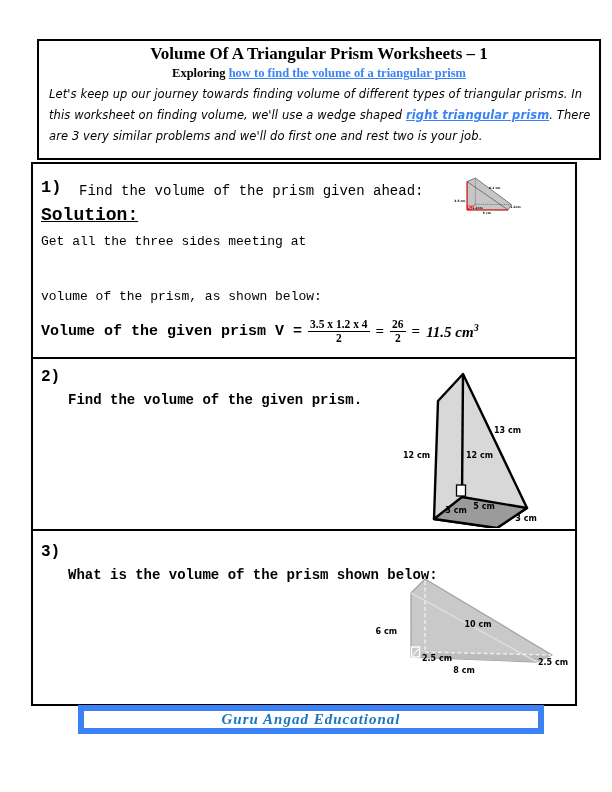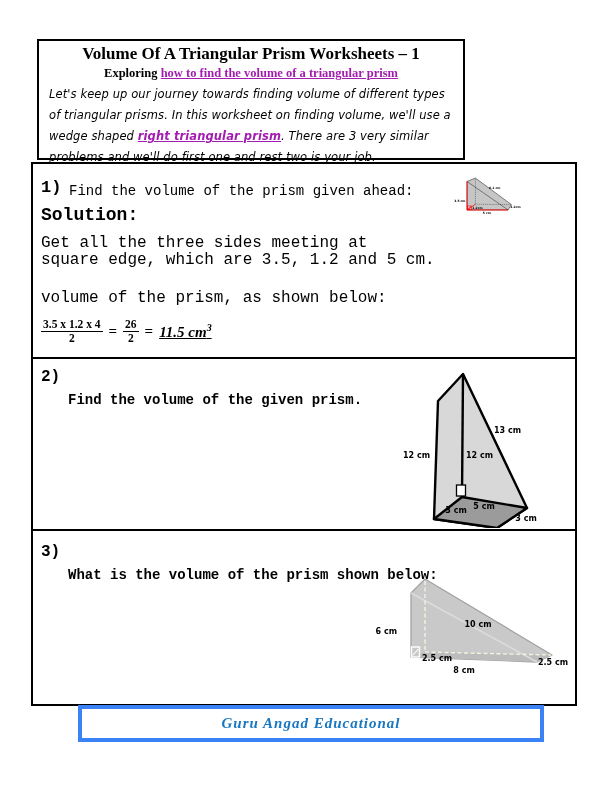--- a/index.html
+++ b/index.html
@@ -1,80 +1,80 @@
 <!DOCTYPE html>
 <html><head>
 <meta charset="utf-8">
 <style>
   html,body{margin:0;padding:0;background:#fff;}
   .page{position:relative;width:612px;height:792px;background:#ffffff;overflow:hidden;color:#000;}
 
   
-  .header-box{position:absolute;left:37px;top:39px;width:428px;height:121px;border:2px solid #000;
+  .header-box{position:absolute;left:37px;top:39px;width:564px;height:121px;border:2px solid #000;
     box-sizing:border-box;text-align:center;}
   .title{font:bold 17px "Liberation Serif",serif;margin-top:3px;}
   .subtitle{font:bold 12.5px "Liberation Serif",serif;margin-top:2px;}
-  .link{color:#a21caf;text-decoration:underline;font-weight:bold;cursor:pointer;}
+  .link{color:#3b82f6;text-decoration:underline;font-weight:bold;cursor:pointer;}
   .intro{text-align:left;margin:3px 8px 13px 10px;font:italic 11.5px "DejaVu Sans",sans-serif;
     line-height:21px;letter-spacing:0.1px;}
 
   
   .main-box{position:absolute;left:31px;top:162px;width:546px;height:544px;border:2px solid #000;
     box-sizing:border-box;}
   .divider{position:absolute;left:0;right:0;border-top:2px solid #000;}
   .abs{position:absolute;}
-  .mono{font-family:"Liberation Mono",monospace;font-size:16px;white-space:nowrap;}
+  .mono{font-family:"Liberation Mono",monospace;font-size:13px;white-space:nowrap;}
   .p-num{font:bold 17px "Liberation Mono",monospace;}
   .p-statement{font-size:14px;}
   .bold{font-weight:bold;margin-top:20px;}
-  .solution{font:bold 18px "Liberation Mono",monospace;}
+  .solution{font:bold 18px "Liberation Mono",monospace;text-decoration:underline;}
 
   
   .formula{position:absolute;display:flex;align-items:center;gap:6px;}
   .f-prefix{font:bold 15px "Liberation Mono",monospace;white-space:pre;}
   .frac{display:inline-flex;flex-direction:column;align-items:center;
     font:bold 11.5px "Liberation Serif",serif;line-height:1.15;}
   .frac .num{border-bottom:1.5px solid #000;padding:0 2px;}
   .f-eq{font:bold 15px "Liberation Serif",serif;}
-  .f-result{font:bold 15px "Liberation Serif",serif;font-style:italic;text-decoration:underline;}
+  .f-result{font:bold 15px "Liberation Serif",serif;font-style:italic;}
   .f-result sup{font-size:10px;}
 
   
   svg text{font-family:"DejaVu Sans",sans-serif;font-weight:bold;font-size:8px;fill:#000;}
 
   
-  .footer-box{position:absolute;left:78px;top:705px;width:466px;height:37px;border:4px solid #3b82f6;
-    box-sizing:border-box;display:flex;align-items:center;justify-content:center;}
+  .footer-box{position:absolute;left:78px;top:705px;width:466px;height:29px;border:6px solid #3b82f6;
+    box-sizing:border-box;display:flex;justify-content:center;}
   .footer-text{font:bold italic 15px "Liberation Serif",serif;color:#1777C2;letter-spacing:1px;}
 </style>
 </head>
 <body>
 
 <div class="page">
 
   <div class="header-box">
     <div class="title">Volume Of A Triangular Prism Worksheets – 1</div>
     <div class="subtitle">
       <span>Exploring </span><span class="link">how to find the volume of a triangular prism</span>
     </div>
     <div class="intro">
       <span>Let's keep up our journey towards finding volume of different types of triangular prisms. In this worksheet on finding volume, we'll use a wedge shaped </span><span class="link">right triangular prism</span><span>. There are 3 very similar problems and we'll do first one and rest two is your job.</span>
     </div>
   </div>
 
   <div class="main-box">
 
     <div class="abs p-num" style="left:8px;top:14px;">1)</div>
-    <div class="abs mono p-statement" style="left:36px;top:19px;">Find the volume of the prism given ahead:</div>
+    <div class="abs mono p-statement" style="left:46px;top:19px;">Find the volume of the prism given ahead:</div>
     <div class="abs solution" style="left:8px;top:41px;">Solution:</div>
     <div class="abs mono" style="left:8px;top:70px;">Get all the three sides meeting at</div>
-    <div class="abs mono" style="left:8px;top:87px;">square edge, which are 3.5, 1.2 and 5 cm.</div>
     <div class="abs mono" style="left:8px;top:125px;">volume of the prism, as shown below:</div>
 
     <div class="formula" style="left:8px;top:154px;">
+      <span class="f-prefix">Volume of the given prism V =</span>
       <span class="frac">
         <span class="num">3.5 x 1.2 x 4</span>
         <span class="den">2</span>
       </span>
       <span class="f-eq">=</span>
       <span class="frac">
         <span class="num">26</span>
         <span class="den">2</span>
       </span>
       <span class="f-eq">=</span>

